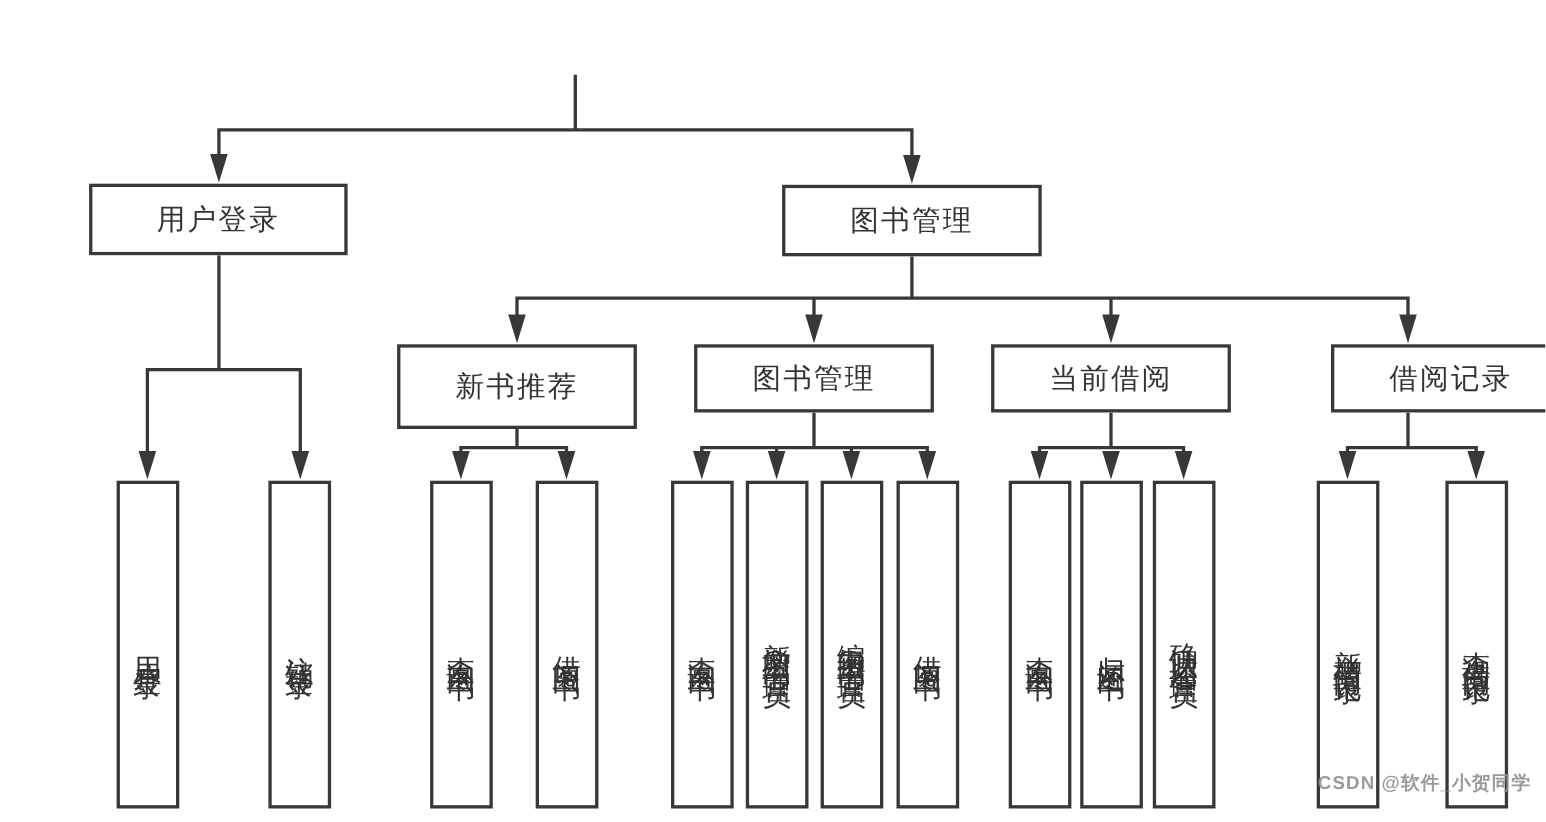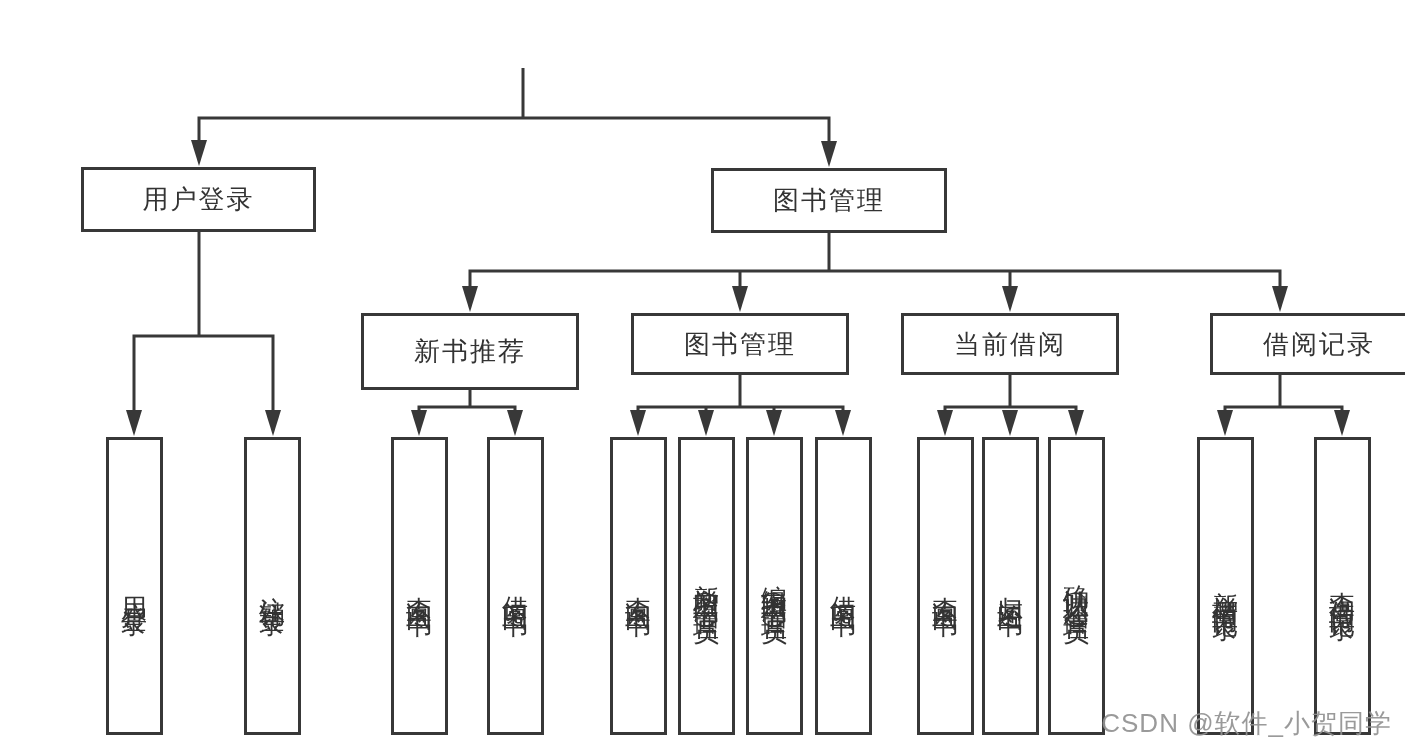--- a/index.html
+++ b/index.html
@@ -54,26 +54,27 @@
     writing-mode: vertical-rl;
     text-orientation: mixed;
     font-size: 26px;
     letter-spacing: 5px;
     line-height: 1;
     color: #333333;
   }
   #watermark {
     position: absolute;
     right: 13px;
-    bottom: 6px;
-    font-size: 26px;
+    bottom: 24px;
+    font-size: 17px;
     color: rgba(145, 145, 145, 0.92);
     letter-spacing: 1px;
     z-index: 5;
     white-space: nowrap;
+    font-weight: bold;
   }
 </style>
 </head>
 <body>
 
 <div id="stage">
 
   <svg id="connectors" viewBox="0 0 1405 747" xmlns="http://www.w3.org/2000/svg">
     <defs>
       <polygon id="ah" points="0,0 -8,-26 8,-26"></polygon>

